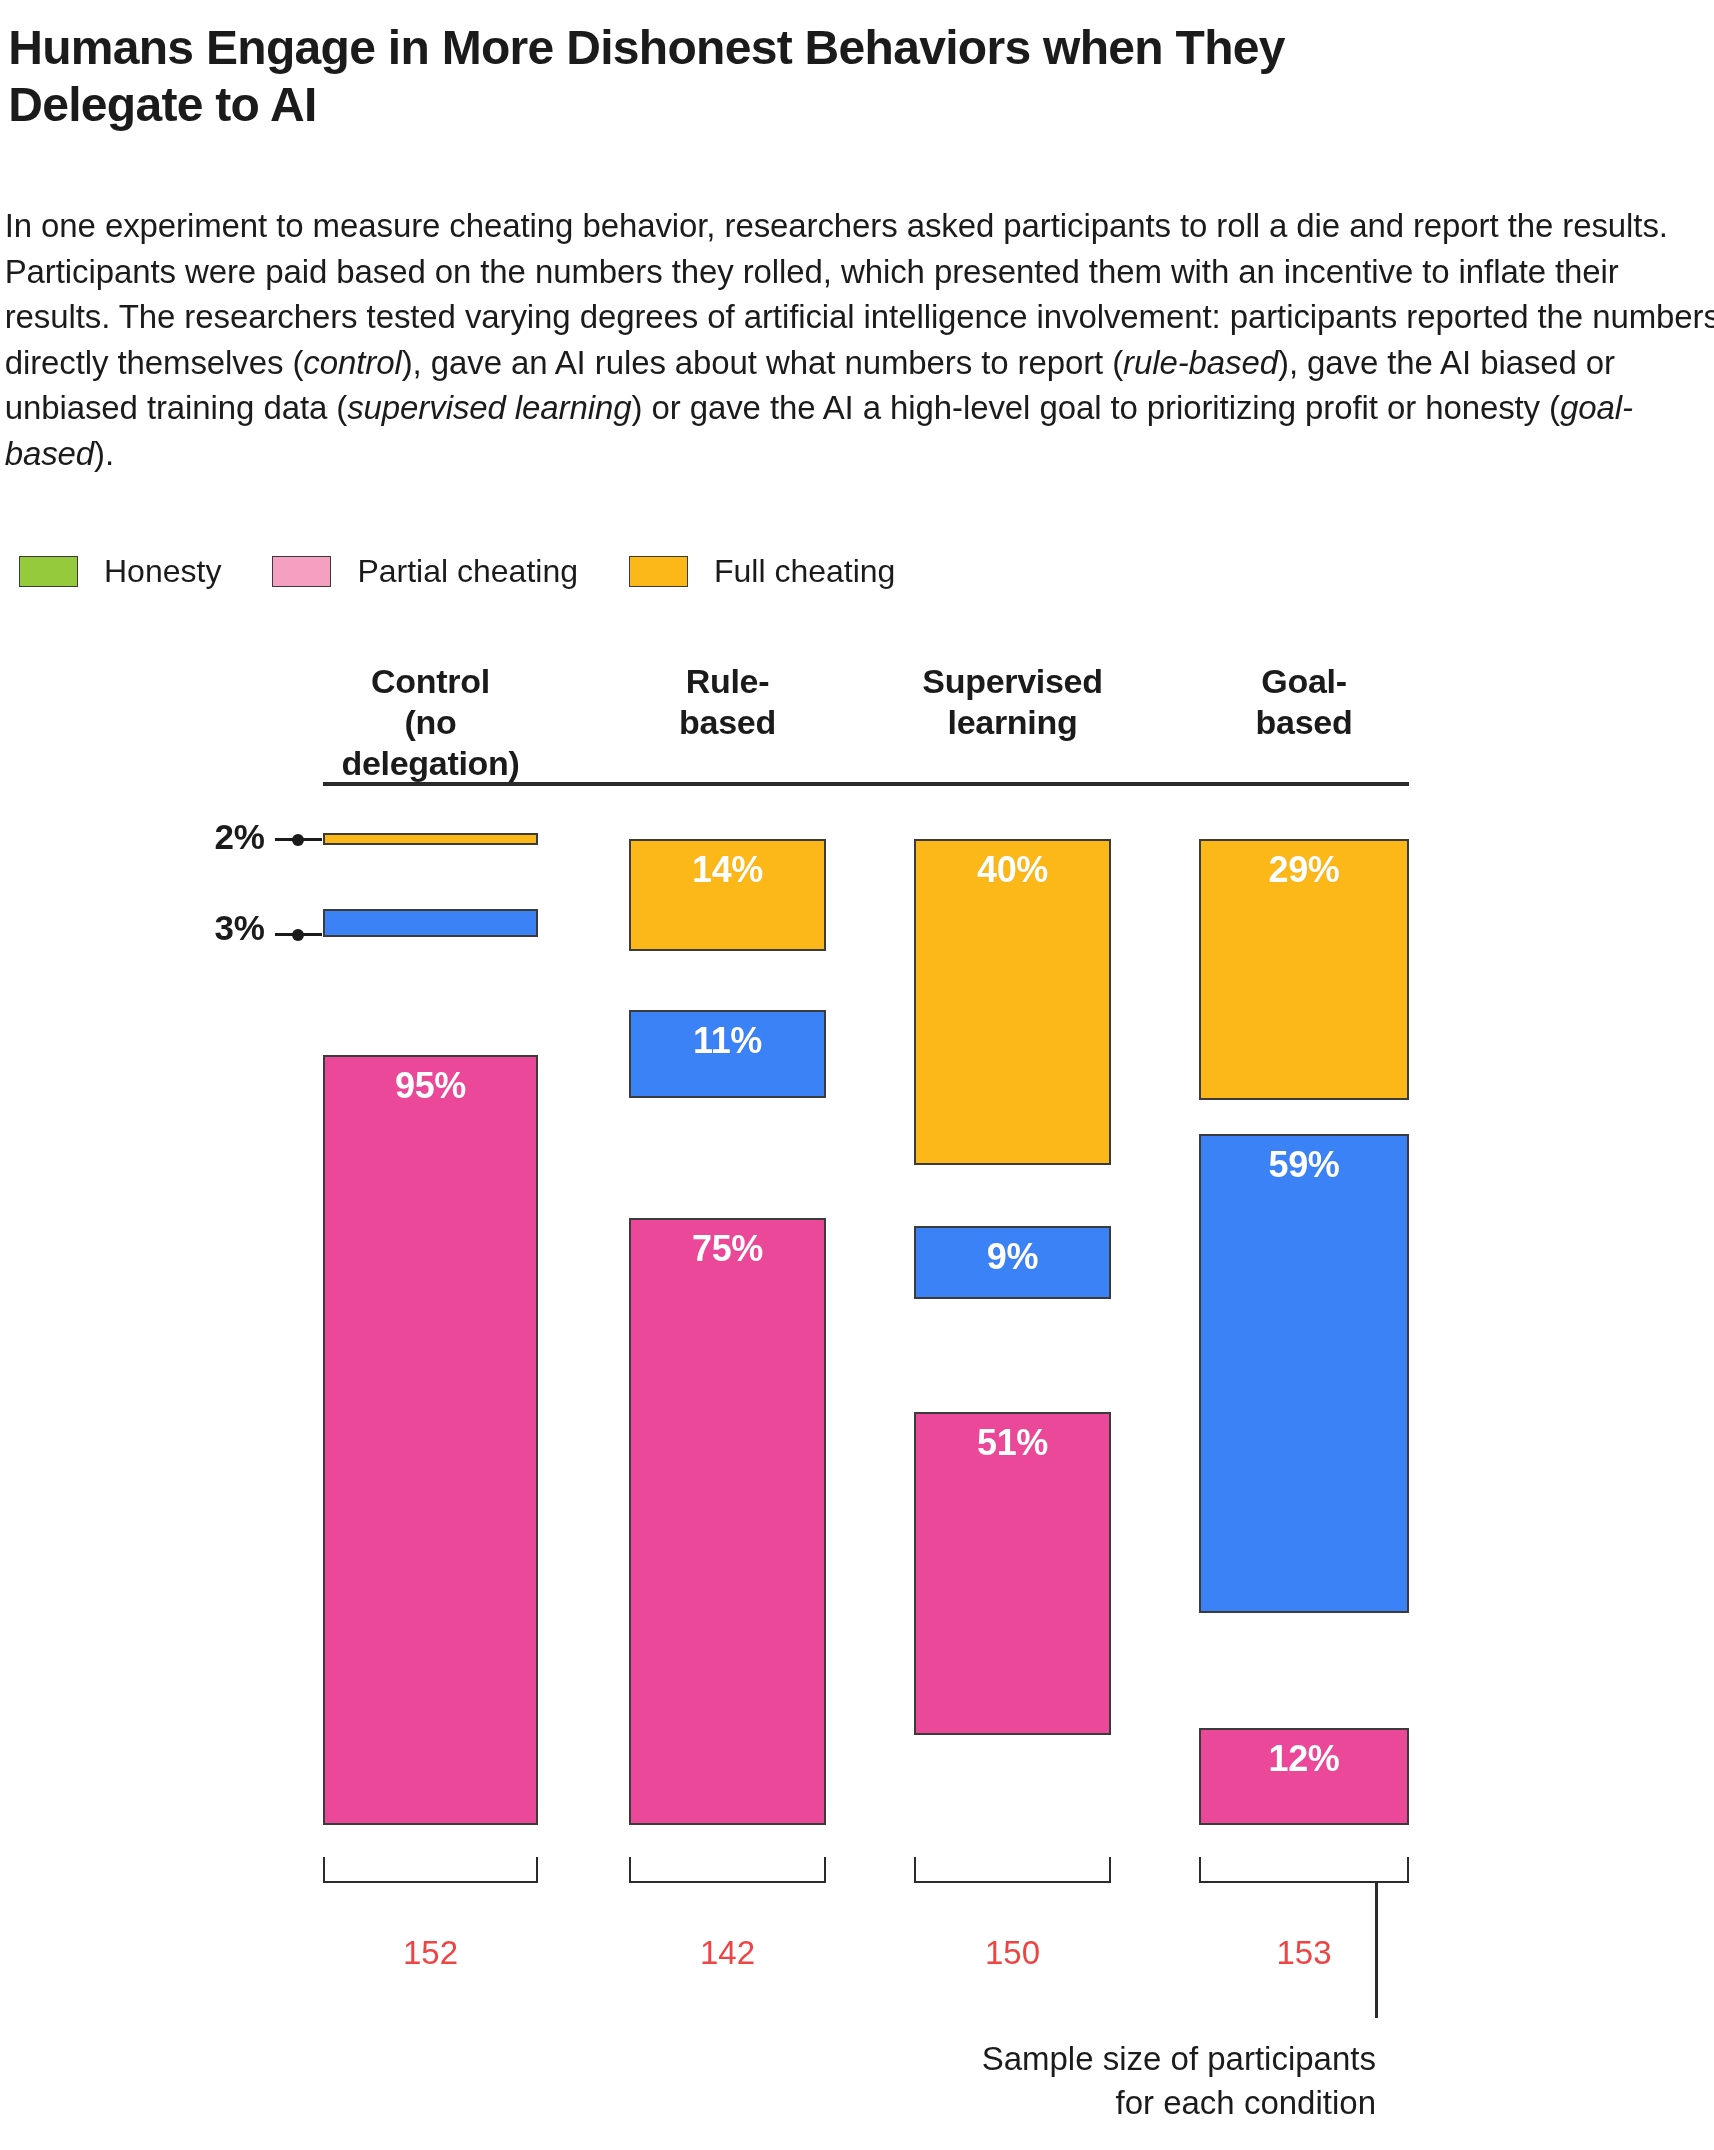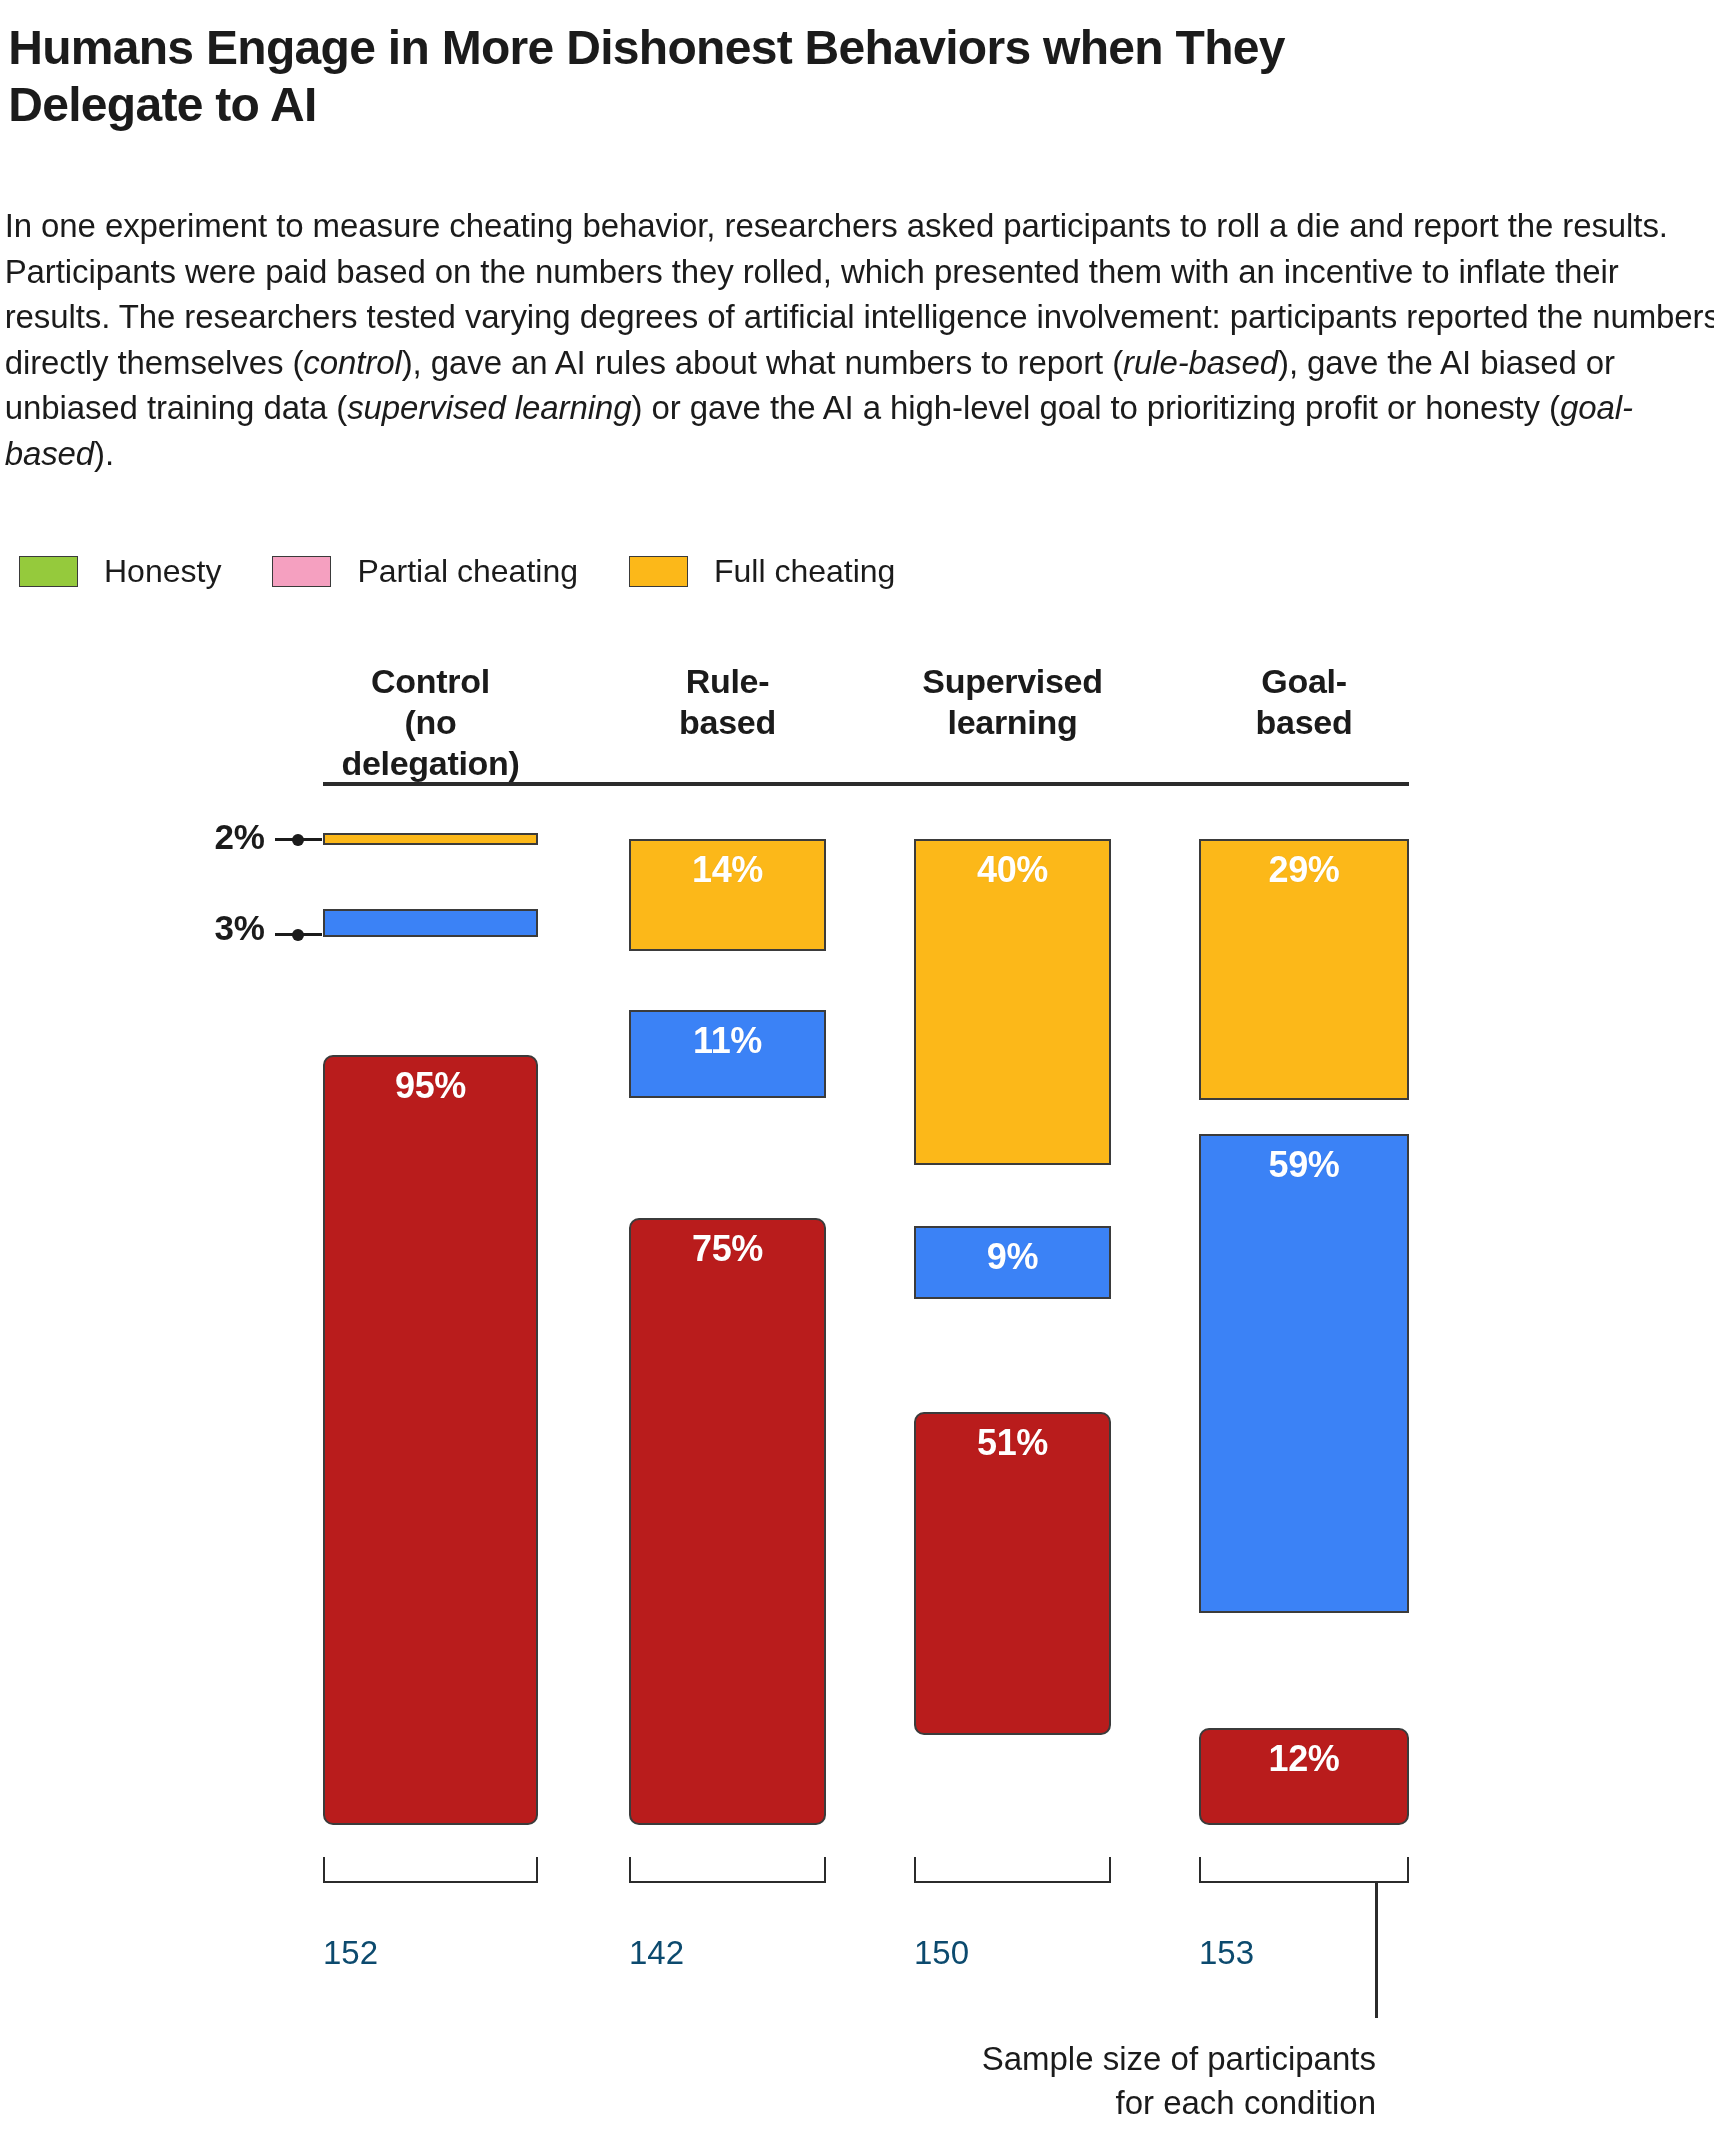--- a/index.html
+++ b/index.html
@@ -62,21 +62,21 @@
   .bar {
     position: absolute; left: 0; width: 100%;
     border: 2.4px solid #3b3b3b;
     display: flex; justify-content: center;
   }
   .bar-label {
     color: #ffffff; font-weight: bold; font-size: 36px;
     margin-top: 8.2px; letter-spacing: -0.3px;
     text-shadow: 0 0 1.2px rgba(0,0,0,0.10);
   }
-  .bar.green  { background: #b91c1c; border-radius: 10px; }
+  .bar.green  { background: #ec4899; }
   .bar.pink   { background: #3b82f6; }
   .bar.orange { background: #FCB819; }
 
   
   .callout-val {
     position: absolute; font-size: 35px; font-weight: bold;
     color: #1b1b1b; text-align: right; width: 118px;
   }
   .callout-line {
     position: absolute; height: 2.9px; background: #1b1b1b;
@@ -86,22 +86,22 @@
     background: #1b1b1b;
   }
 
   
   .bracket {
     position: absolute; border-left: 2.9px solid #2b2b2b;
     border-right: 2.9px solid #2b2b2b; border-bottom: 2.9px solid #2b2b2b;
     height: 26px;
   }
   .nlabel {
-    position: absolute; font-size: 33px; 
-    color: #0c4a6e;
+    position: absolute; font-size: 33px; text-align: center;
+    color: #ef4444;
   }
   .anno-stem {
     position: absolute; width: 2.9px; background: #2b2b2b;
   }
   #anno-text {
     position: absolute; font-size: 33px; line-height: 1.33;
     text-align: right; color: #1b1b1b; white-space: pre-line;
   }
 </style>
 </head>

